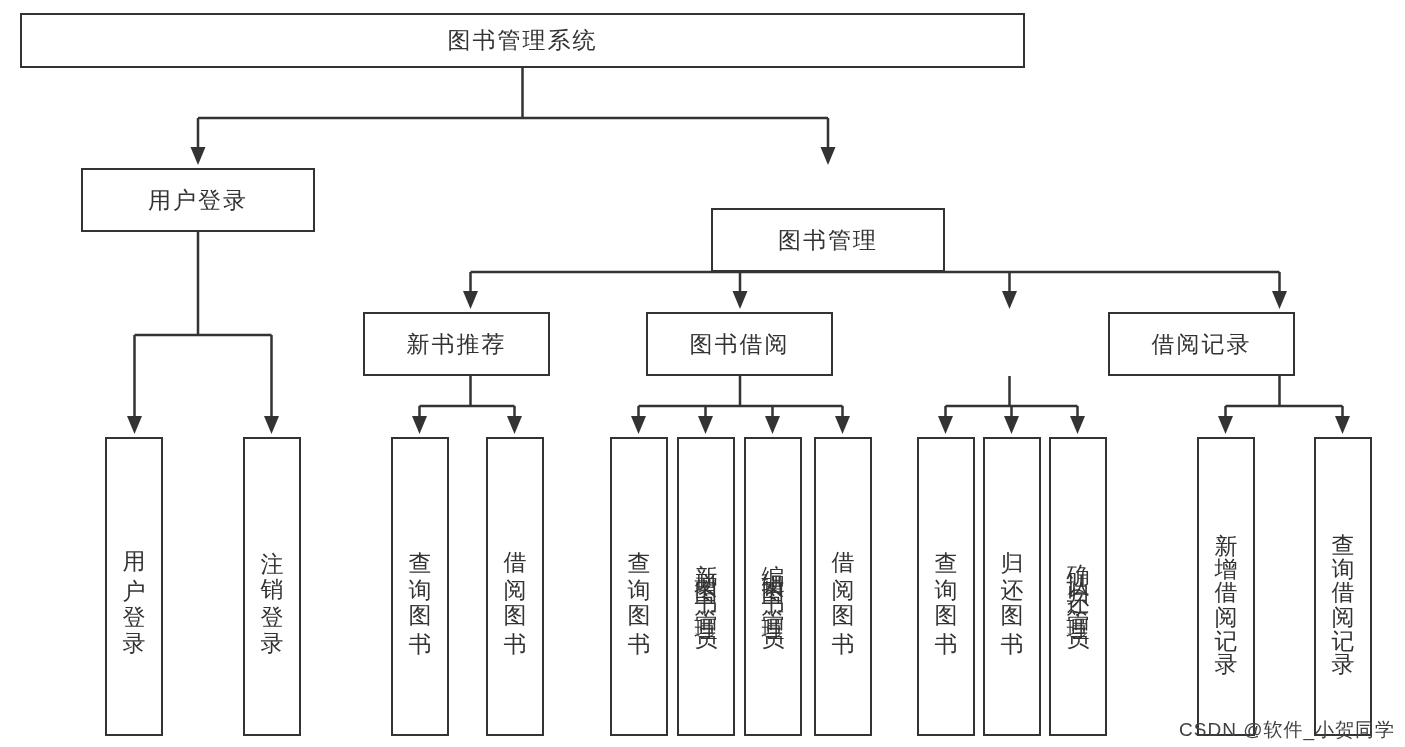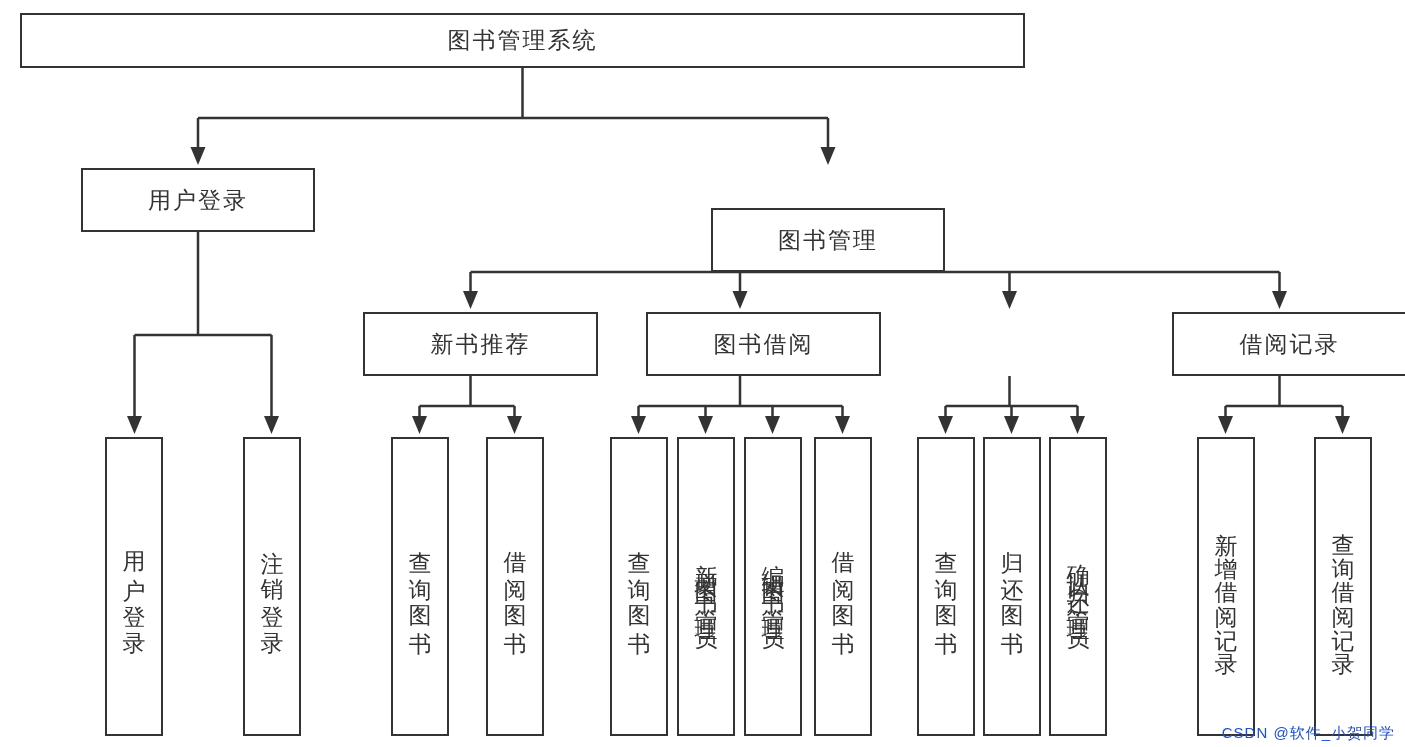--- a/index.html
+++ b/index.html
@@ -45,45 +45,45 @@
     line-height: 1;
     white-space: nowrap;
   }
   .ls-wide  { letter-spacing: 27px; }
   .ls-mid   { letter-spacing: 24px; }
   .ls-tight { letter-spacing: 9px; }
   
   .root-box   { left: 20px;  top: 13px;  width: 1005px; height: 55px; }
   .lvl2-a     { left: 81px;  top: 168px; width: 234px;  height: 64px; }
   .lvl2-b     { left: 711px; top: 168px; width: 234px;  height: 64px; margin-top: 40px; }
-  .lvl3       { top: 312px; width: 235px; height: 64px; }
+  .lvl3       { top: 312px; width: 187px; height: 64px; }
   .lvl3-a { left: 363px; }
   .lvl3-b { left: 646px; }
   .lvl3-c { left: 902px; }
-  .lvl3-d { left: 1172px; }
+  .lvl3-d { left: 1108px; }
   .leaf { top: 437px; width: 58px; height: 299px; }
   .leaf-a1 { left: 105px; }
   .leaf-a2 { left: 243px; }
   .leaf-b1 { left: 391px; }
   .leaf-b2 { left: 486px; }
   .leaf-c1 { left: 610px; }
   .leaf-c2 { left: 677px; }
   .leaf-c3 { left: 744px; }
   .leaf-c4 { left: 814px; }
   .leaf-d1 { left: 917px; }
   .leaf-d2 { left: 983px; }
   .leaf-d3 { left: 1049px; }
   .leaf-e1 { left: 1197px; }
   .leaf-e2 { left: 1314px; }
   #watermark {
     position: absolute;
     right: 10px;
     bottom: 4px;
-    font-size: 15px;
-    color: #1d4ed8;
+    font-size: 19px;
+    color: #404040;
     letter-spacing: 1px;
     white-space: nowrap;
   }
 </style>
 </head>
 <body>
 
 <div id="stage">
 
   <svg id="connectors" width="1405" height="747" viewBox="0 0 1405 747">

